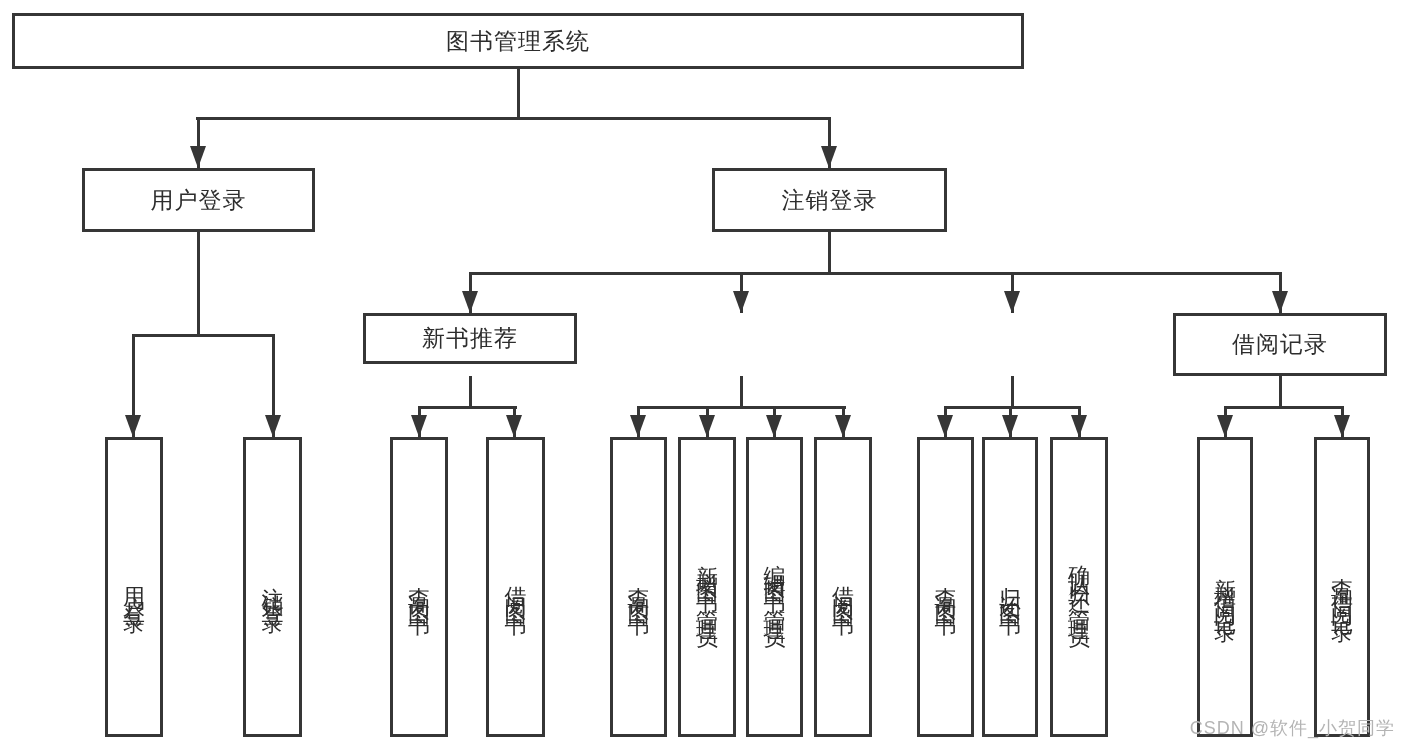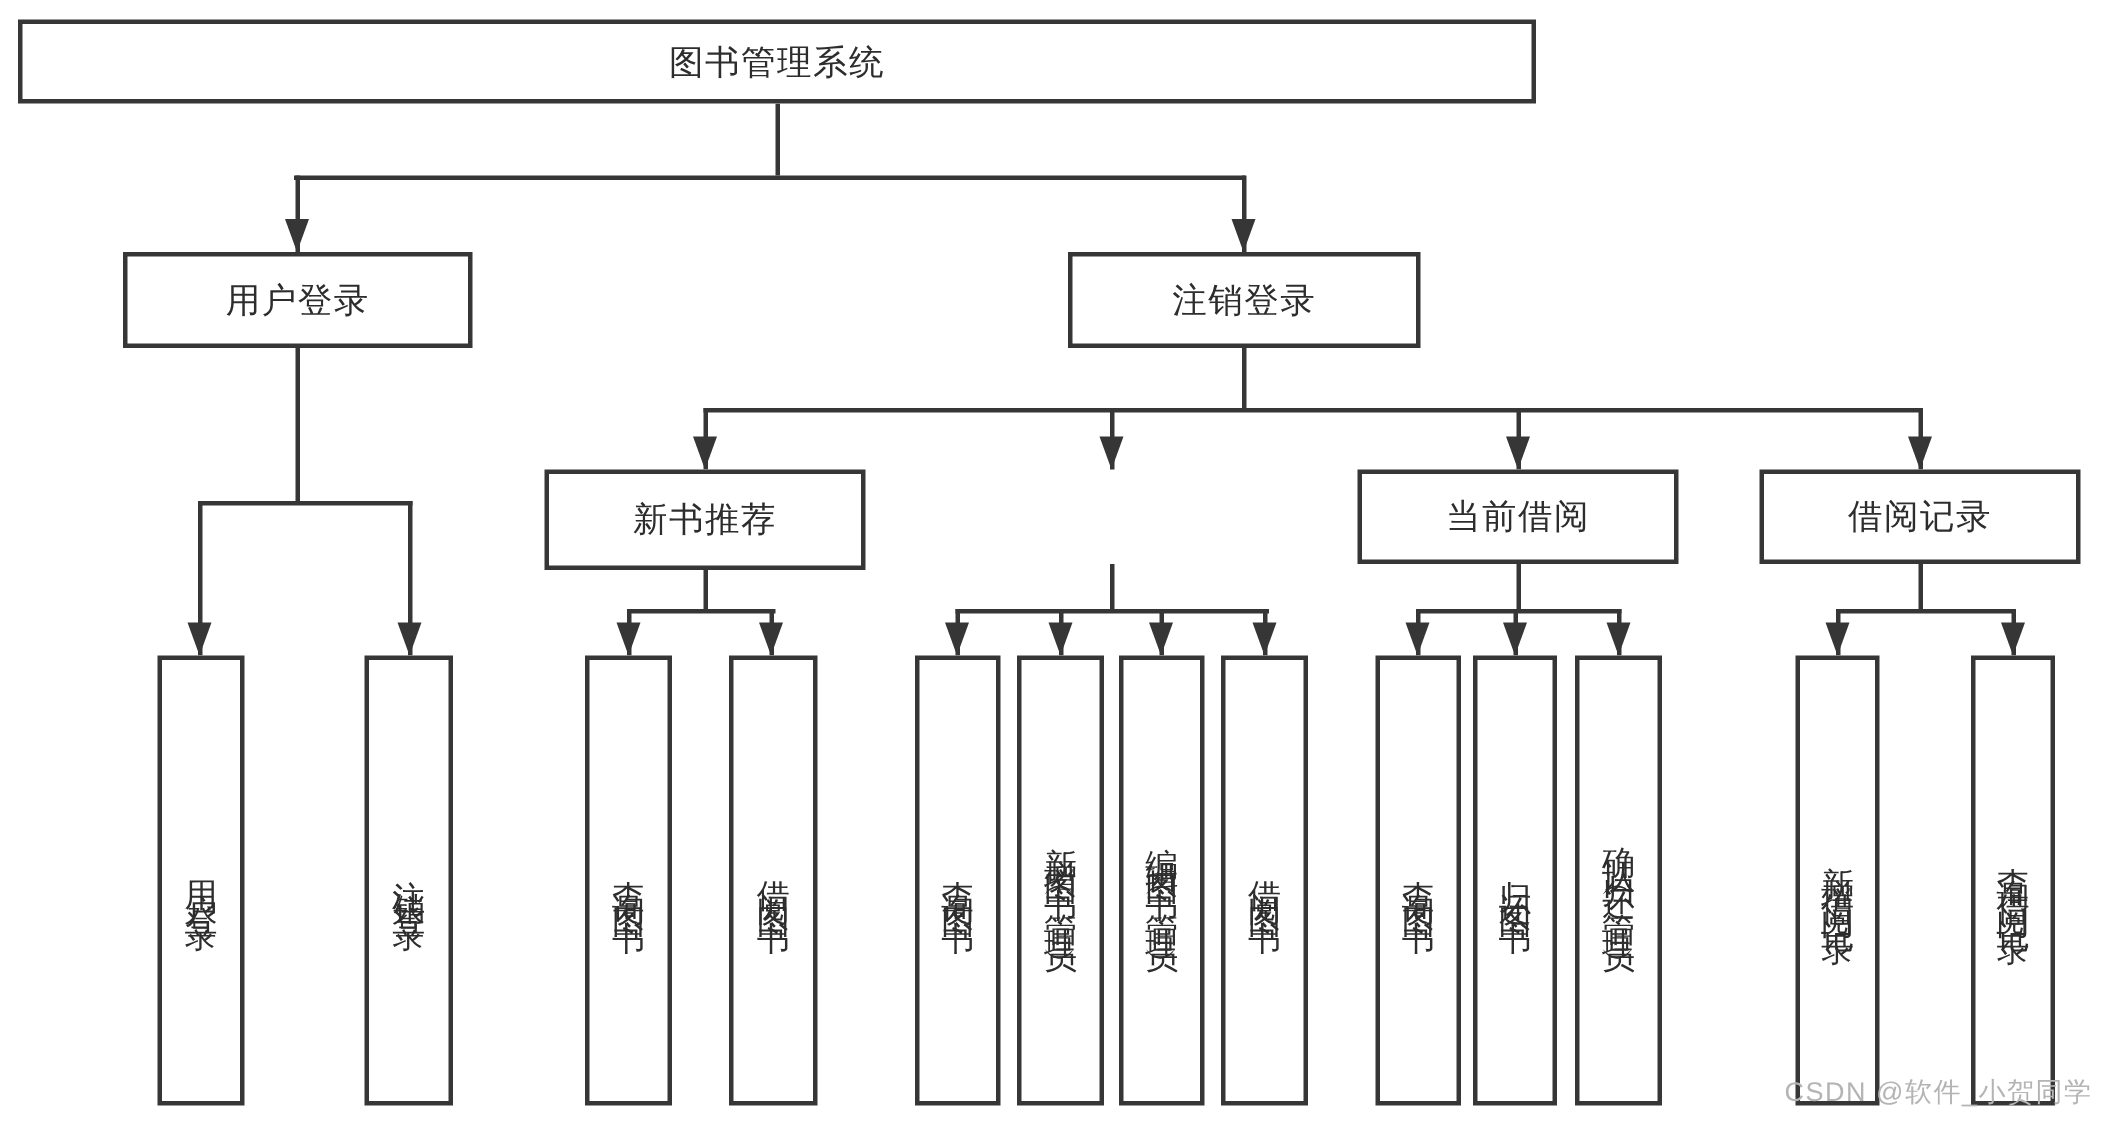--- a/index.html
+++ b/index.html
@@ -34,22 +34,21 @@
 </head>
 <body>
 
 <div class="canvas">
 
   <div class="box" style="left:12px;top:13px;width:1012px;height:56px;">图书管理系统</div>
 
   <div class="box" style="left:82px;top:168px;width:233px;height:64px;">用户登录</div>
   <div class="box" style="left:712px;top:168px;width:235px;height:64px;">注销登录</div>
 
-  <div class="box" style="left:363px;top:313px;width:214px;height:67px;">新书推荐</div>
-  <div class="box" style="left:905px;top:313px;width:214px;height:63px;">当前借阅</div>
+  <div class="box" style="left:363px;top:313px;width:214px;height:51px;">新书推荐</div>
   <div class="box" style="left:1173px;top:313px;width:214px;height:63px;">借阅记录</div>
 
   <div class="box vbox" style="left:105px;width:58px;">用户登录</div>
   <div class="box vbox" style="left:243px;width:59px;">注销登录</div>
 
   <div class="box vbox" style="left:390px;width:58px;">查询图书</div>
   <div class="box vbox" style="left:486px;width:59px;">借阅图书</div>
 
   <div class="box vbox" style="left:610px;width:57px;">查询图书</div>
   <div class="box vbox" style="left:678px;width:58px;">新增图书（管理员）</div>

